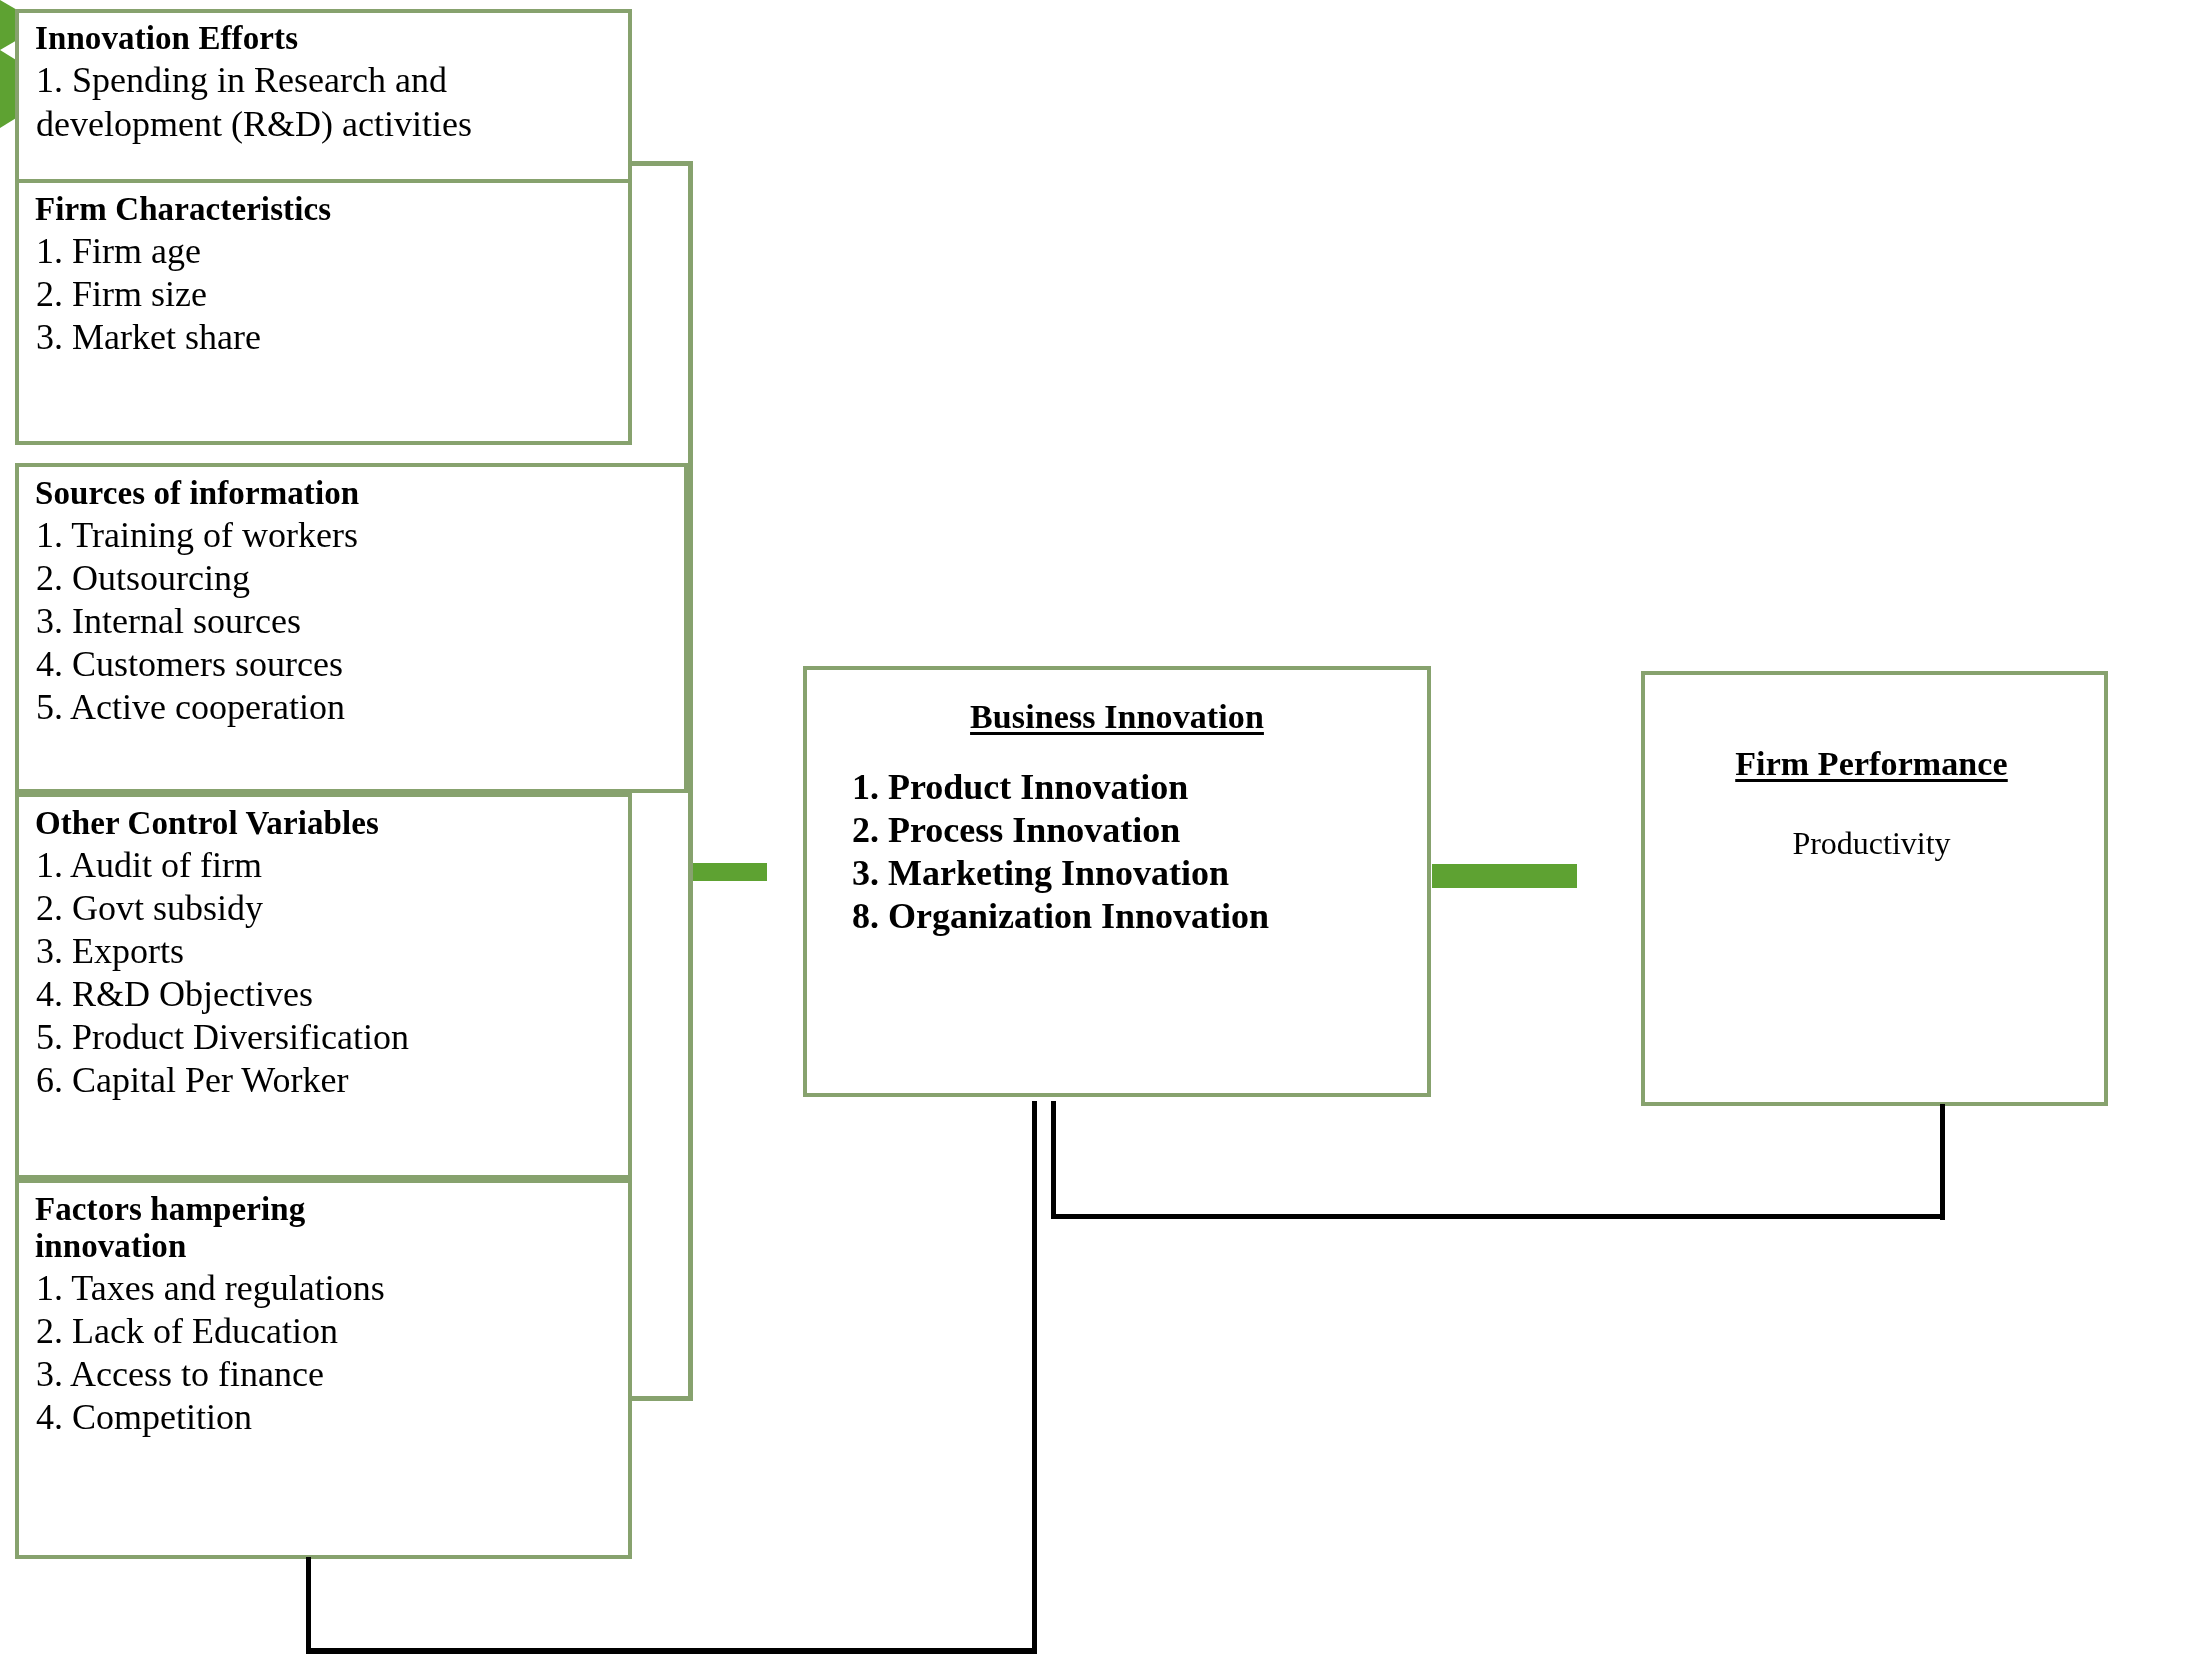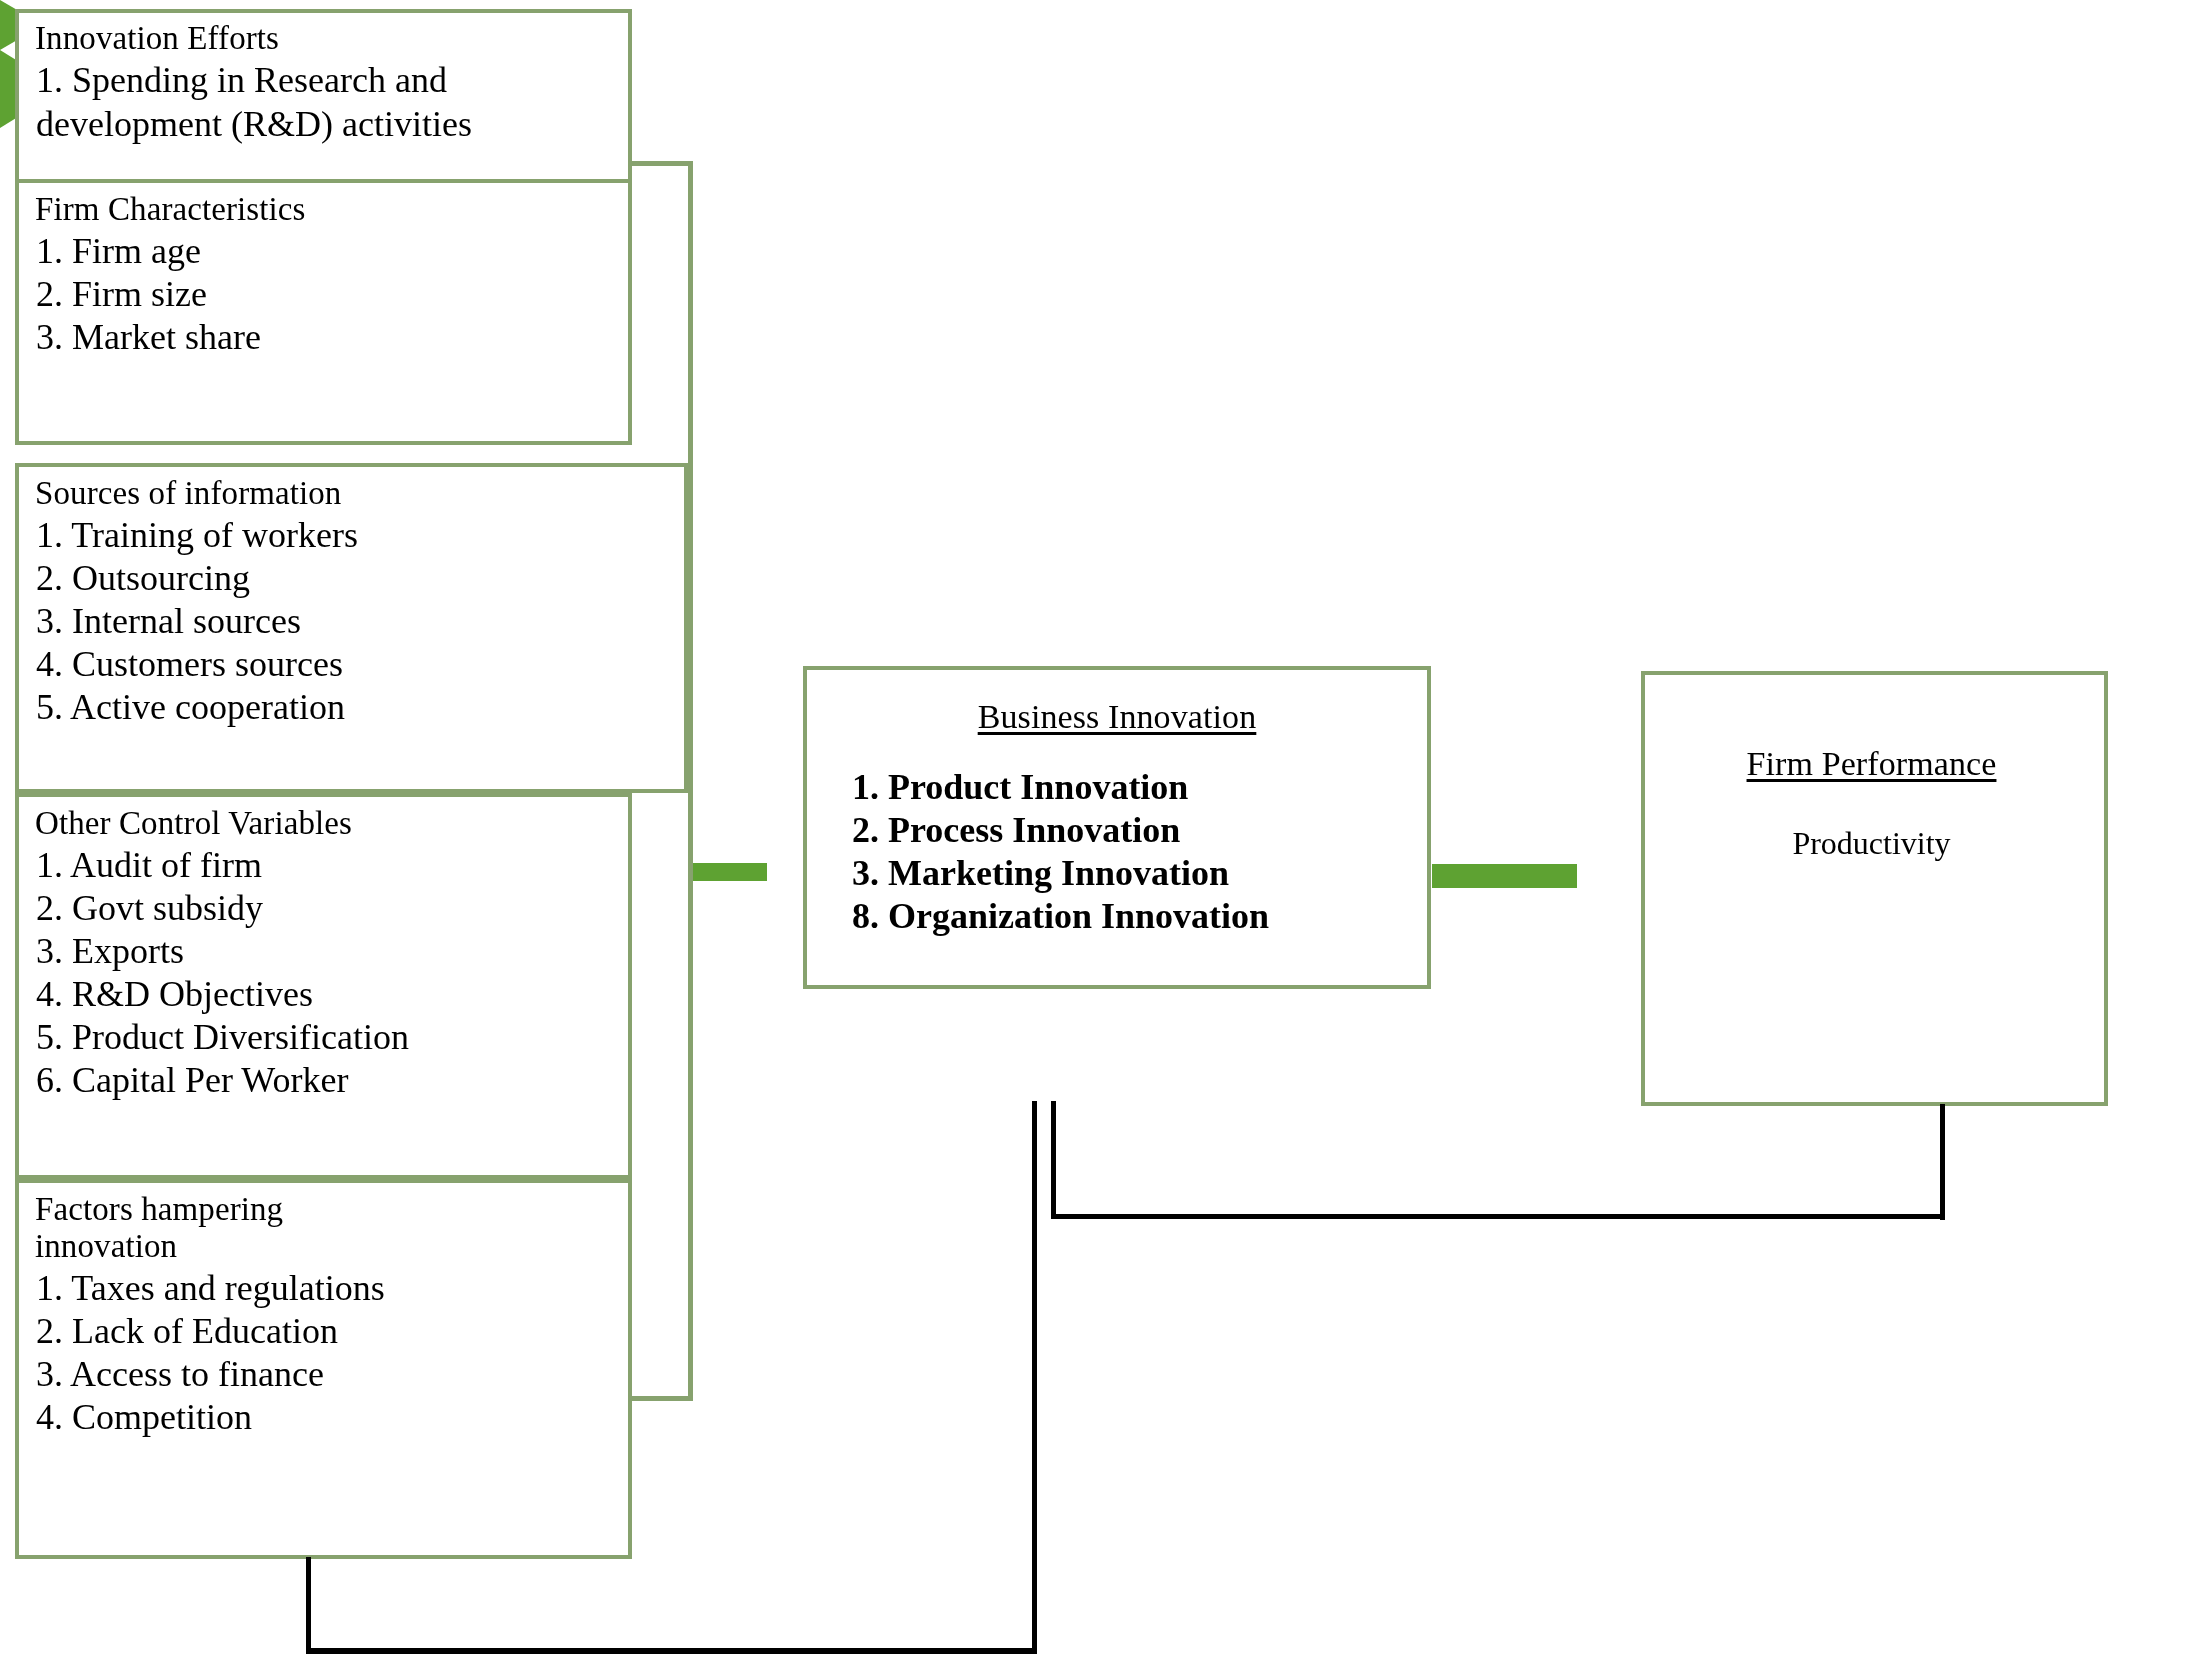--- a/index.html
+++ b/index.html
@@ -22,21 +22,21 @@
   
   .gbox {
     position: absolute;
     box-sizing: border-box;
     border: 4.8px solid #87a26e;
     background: #ffffff;
     padding: 7.5px 14px 7.5px 16px;
   }
 
   .btitle {
-    font-weight: normal;
+    font-weight: bold;
     font-size: 33px;
     line-height: 1.13;
     letter-spacing: 0.1px;
     margin: 0 0 2.1px 0;
     white-space: pre-line;
   }
   .btitle.underlined {
     text-decoration: underline;
     text-decoration-thickness: 2.7px;
     text-underline-offset: 4.3px;
@@ -59,21 +59,21 @@
   #box-sources-of-information { left: 15px; top: 463px; width: 673px; height: 330px; }
   #box-other-control-variables { left: 15px; top: 793px; width: 617px; height: 386px; }
   #box-factors-hampering { left: 15px; top: 1179px; width: 617px; height: 380px; }
 
   
   #box-innovation-efforts .blist { line-height: 1.20; }
   #box-innovation-efforts .blist li { white-space: normal; }
 
   
   #box-business-innovation {
-    left: 803px; top: 666px; width: 628px; height: 323px;
+    left: 803px; top: 666px; width: 628px; height: 431px;
     padding: 0;
   }
   #box-business-innovation .inner {
     padding: 28px 0 0 0;
   }
   #box-business-innovation .btitle {
     text-align: center;
     font-size: 34px;
     margin-bottom: 0;
   }

